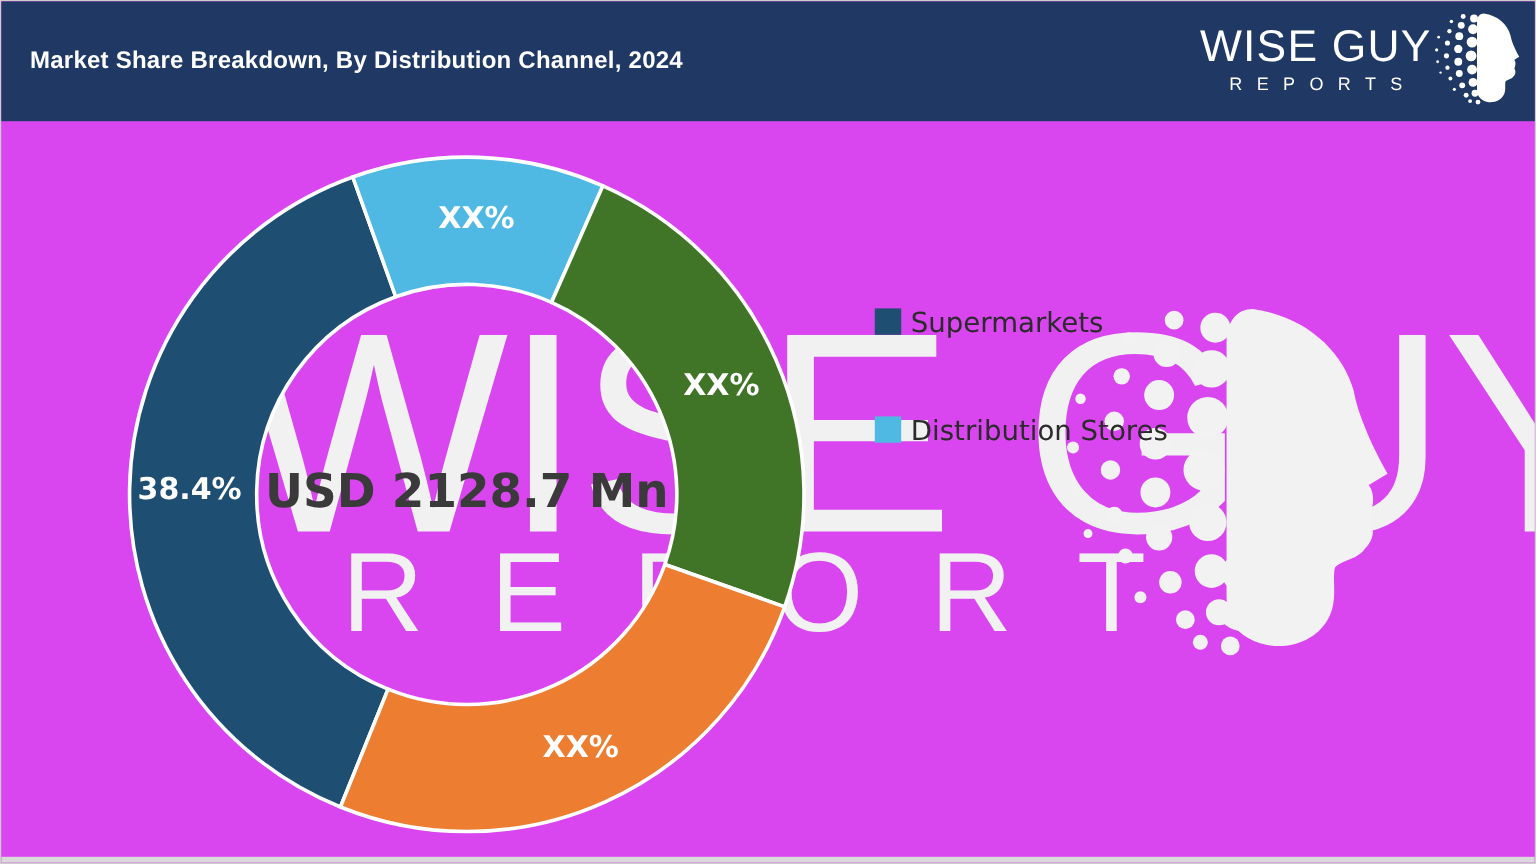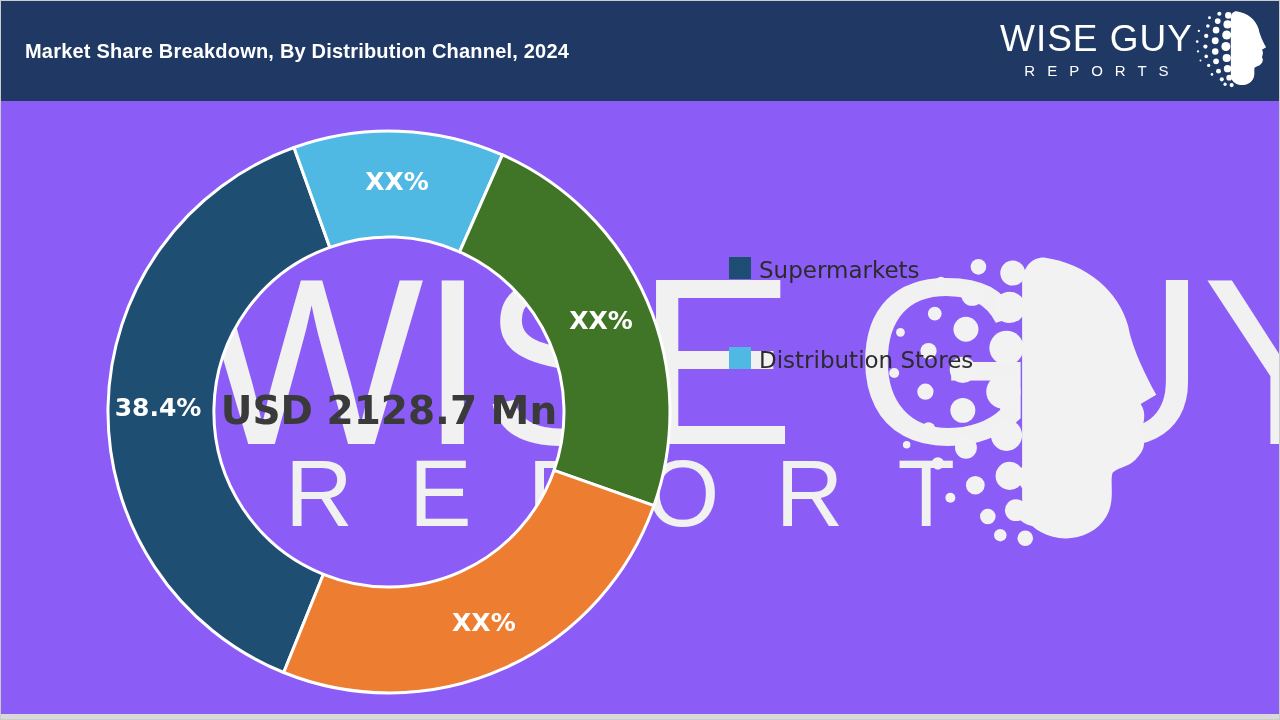--- a/index.html
+++ b/index.html
@@ -1,19 +1,19 @@
 <!DOCTYPE html>
 <html><head>
 <meta charset="utf-8">
 <style>
   * { margin:0; padding:0; box-sizing:border-box; }
   html,body { background:#ffffff; }
   .page {
     position:relative; width:1280px; height:720px;
-    background:#8b5cf6; overflow:hidden;
+    background:#d946ef; overflow:hidden;
     border:1px solid #cccccc;
     font-family:"DejaVu Sans","Liberation Sans",sans-serif;
   }
   
   .header {
     position:absolute; left:0; top:0; width:1280px; height:100px;
     background:#1f3864; display:flex; align-items:center;
   }
   .title {
     color:#ffffff; font-family:"Liberation Sans",sans-serif;

